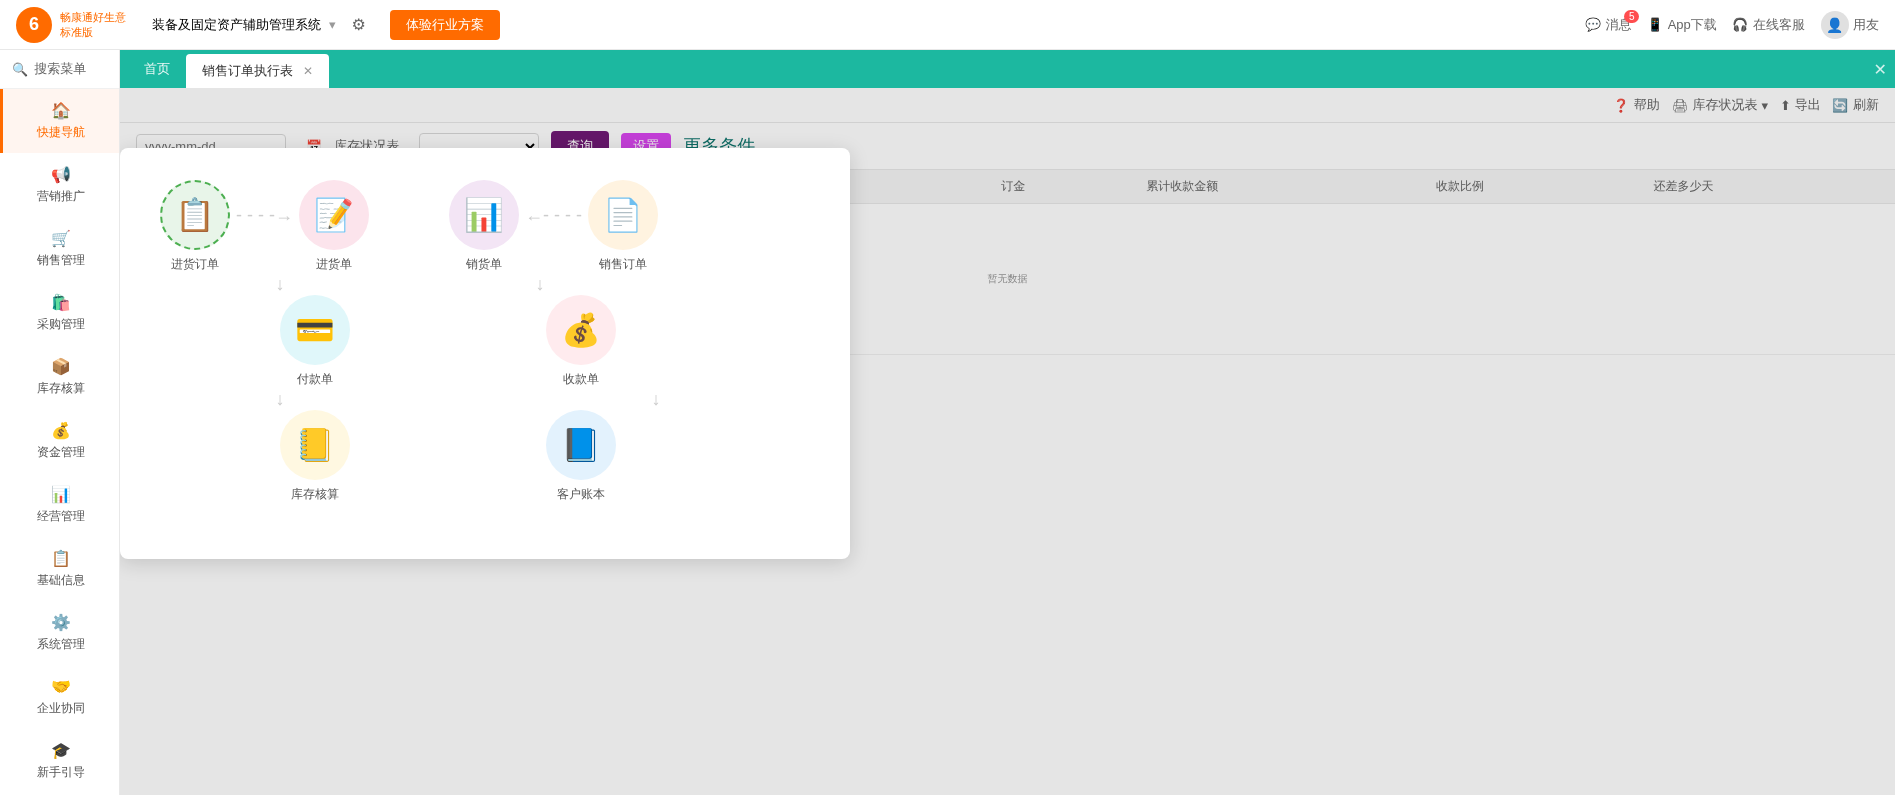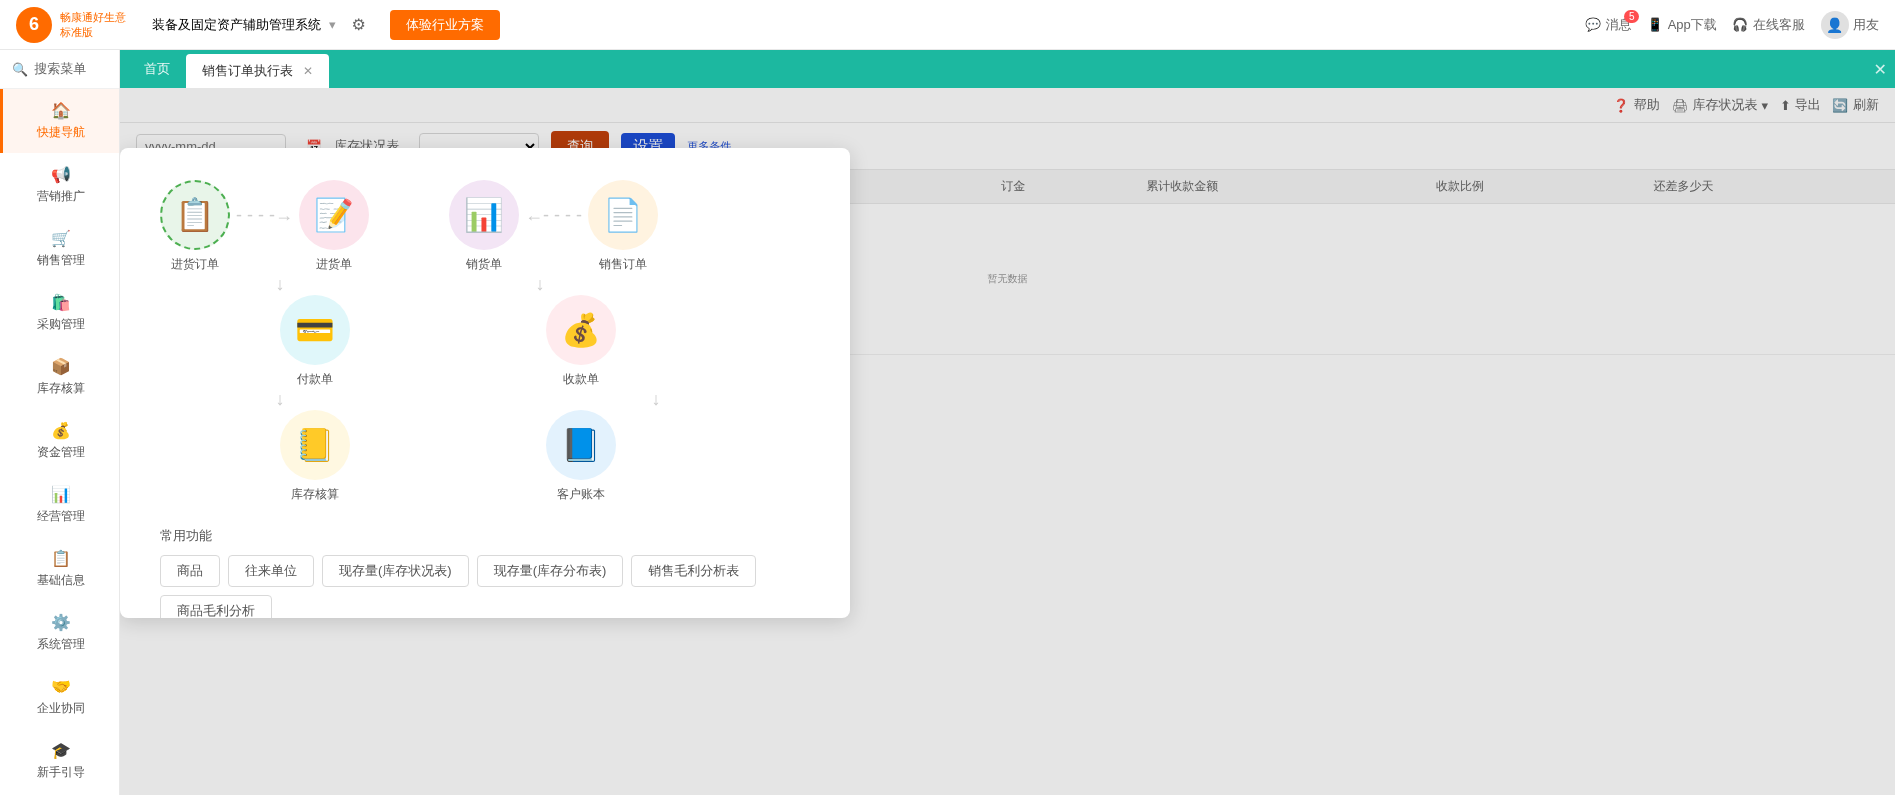--- a/index.html
+++ b/index.html
@@ -41,29 +41,29 @@
     .tab-close { color: #999; font-size: 12px; margin-left: 4px; }
     .tab-home { color: rgba(255,255,255,0.9); }
     .tab-bar-close { margin-left: auto; color: rgba(255,255,255,0.8); cursor: pointer; font-size: 16px; }
 
     
     .page-content { flex: 1; background: #fff; overflow: hidden; position: relative; }
 
     
     .page-toolbar { display: flex; align-items: center; justify-content: flex-end; padding: 8px 16px; gap: 12px; border-bottom: 1px solid #e8e8e8; background: #fff; flex-shrink: 0; }
     .toolbar-btn { display: flex; align-items: center; gap: 4px; color: #666; font-size: 13px; cursor: pointer; }
-    .toolbar-btn-primary { background: #c2410c; color: white; border: none; border-radius: 4px; padding: 6px 16px; font-size: 13px; cursor: pointer; }
+    .toolbar-btn-primary { background: #701a75; color: white; border: none; border-radius: 4px; padding: 6px 16px; font-size: 13px; cursor: pointer; }
 
     
     .filter-bar { display: flex; align-items: center; padding: 8px 16px; gap: 12px; border-bottom: 1px solid #e8e8e8; background: #fff; flex-wrap: wrap; }
     .filter-item { display: flex; align-items: center; gap: 20px; }
     .filter-input { border: 1px solid #d9d9d9; border-radius: 4px; padding: 4px 8px; font-size: 13px; width: 150px; color: #999; }
     .filter-select { border: 1px solid #d9d9d9; border-radius: 4px; padding: 4px 8px; font-size: 13px; width: 120px; background: #fff; }
-    .more-conditions { color: #1d4ed8; font-size: 11px; cursor: pointer; }
-    .settings-btn { background: #1d4ed8; color: white; border: none; border-radius: 4px; padding: 4px 12px; font-size: 15px; cursor: pointer; }
+    .more-conditions { color: #0f766e; font-size: 18px; cursor: pointer; }
+    .settings-btn { background: #d946ef; color: white; border: none; border-radius: 4px; padding: 4px 12px; font-size: 13px; cursor: pointer; }
 
     
     .table-wrap { overflow: auto; }
     .data-table { width: 100%; border-collapse: collapse; font-size: 12px; }
     .data-table th { background: #f5f5f5; padding: 8px 12px; text-align: left; border-bottom: 1px solid #e8e8e8; color: #666; white-space: nowrap; font-weight: normal; }
     .data-table td { padding: 8px 12px; border-bottom: 1px solid #f0f0f0; white-space: nowrap; }
     .empty-tip { text-align: center; color: #999; padding: 60px 0; font-size: 10px; }
 
     
     .modal-overlay { position: absolute; top: 0; left: 0; right: 0; bottom: 0; background: rgba(0,0,0,0.1); z-index: 100; display: flex; align-items: flex-start; justify-content: flex-start; }
@@ -352,31 +352,19 @@
               </div>
               <div class="flow-col">
                 <div class="flow-circle blue">
                   <span style="font-size:32px;color:#2196f3;">📘</span>
                 </div>
                 <span class="flow-label">客户账本</span>
               </div>
             </div>
           </div>
 
-          <div class="common-functions">
-            <div class="common-title">常用功能</div>
-            <div class="func-buttons">
-              <button class="func-btn">商品</button>
-              <button class="func-btn">往来单位</button>
-              <button class="func-btn">现存量(库存状况表)</button>
-              <button class="func-btn">现存量(库存分布表)</button>
-              <button class="func-btn">销售毛利分析表</button>
-              <button class="func-btn">商品毛利分析</button>
-            </div>
-
-          </div>
 
         </div>
       </div>
 
     </div>
   </div>
 </div>
 
 </body></html>

